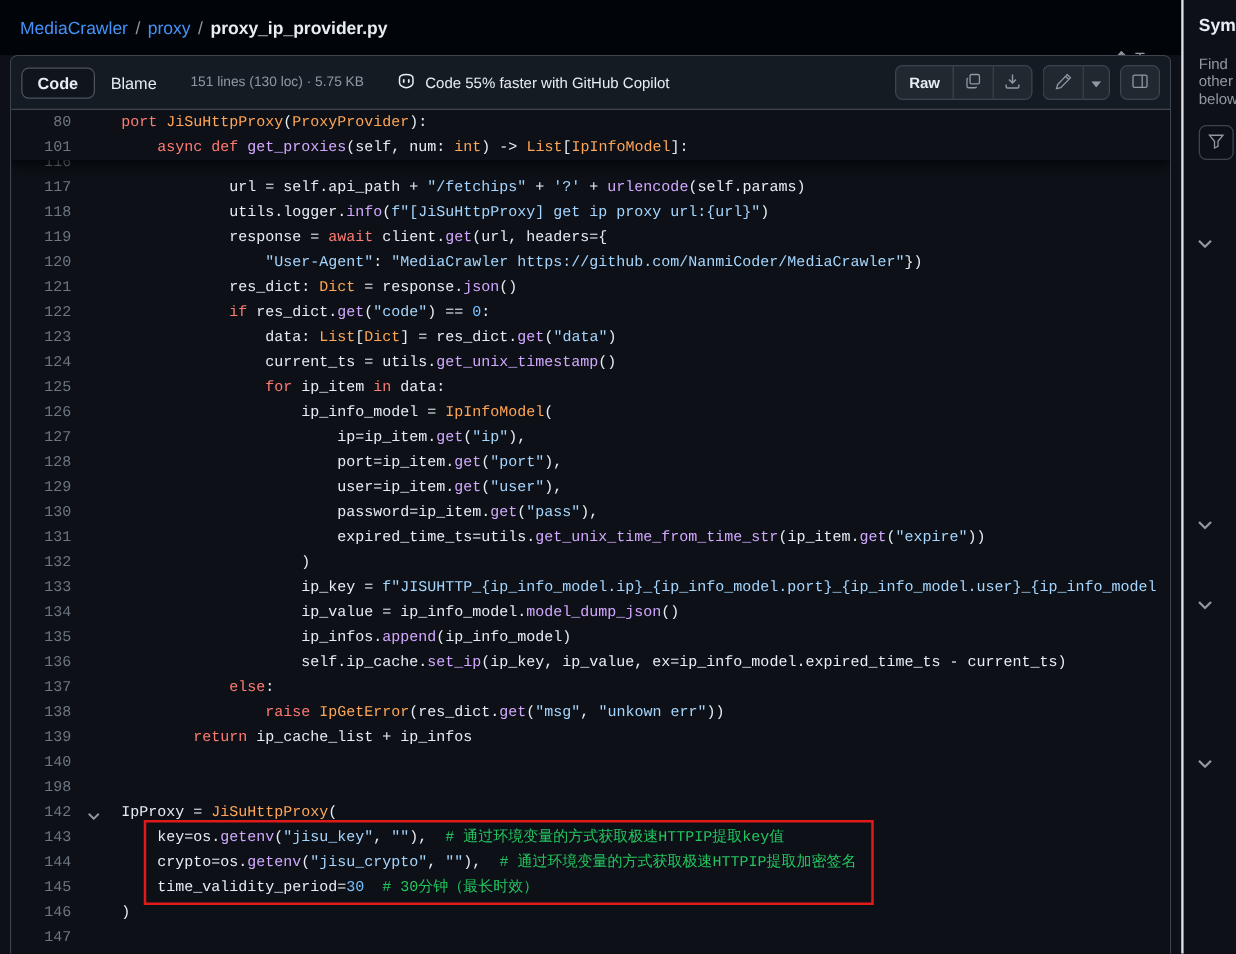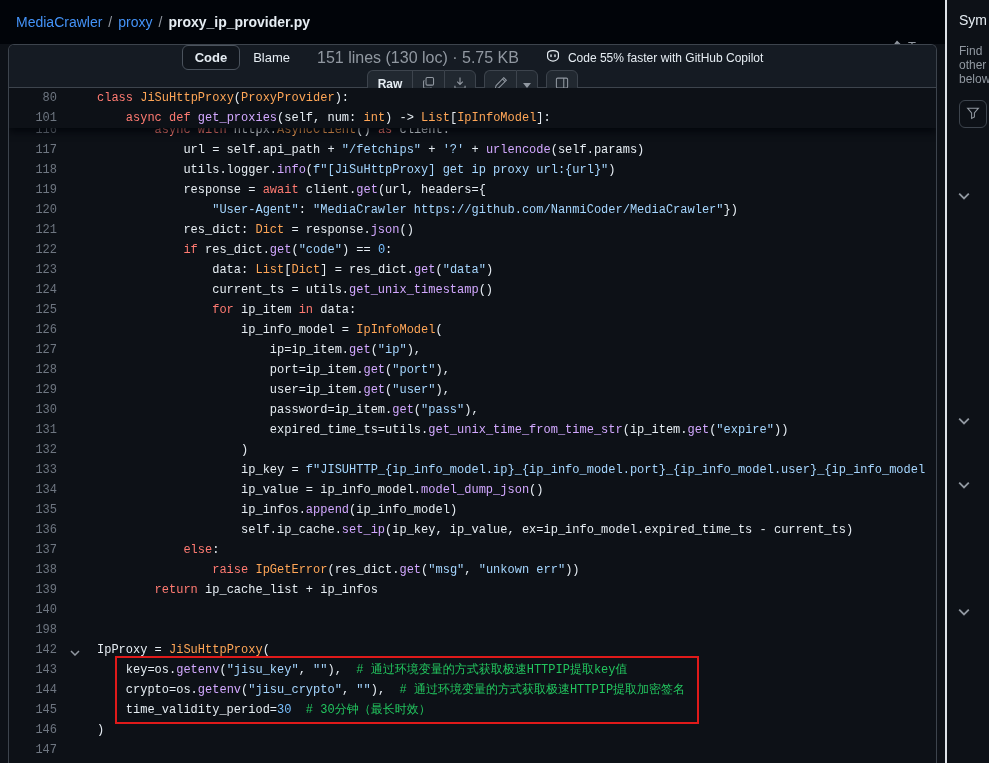--- a/index.html
+++ b/index.html
@@ -35,31 +35,30 @@
     border: 1px solid #3d444d; border-bottom: none;
     border-radius: 6px 6px 0 0;
     display: flex; flex-direction: column; overflow: hidden;
     background: #0d1117;
   }
   .toolbar {
     height: 43px; flex-shrink: 0;
     background: #151b23; border-bottom: 1px solid #3d444d;
     display: flex; align-items: center; justify-content: space-between;
     padding: 0 8px;
-    flex-direction: column;
   }
   .tb-left { display: flex; align-items: center; }
   .seg { display: flex; align-items: center; }
   .seg-btn {
     font-family: inherit; font-size: 13px; color: #e6edf3;
     background: transparent; border: 1px solid transparent;
     padding: 4px 12px; border-radius: 6px; cursor: pointer;
   }
   .seg-btn.active { background: #10151c; border-color: #4b535d; font-weight: 600; }
-  .meta { color: #9198a1; font-size: 16px; margin-left: 14px; }
+  .meta { color: #9198a1; font-size: 11px; margin-left: 14px; }
   .copilot { display: flex; align-items: center; gap: 7px; margin-left: 26px; font-size: 12px; color: #e6edf3; cursor: pointer; }
   .tb-right { display: flex; align-items: center; gap: 8px; }
   .btn-group { display: flex; }
   .tb-btn {
     height: 28px; background: #212830; border: 1px solid #3d444d;
     color: #e6edf3; font-size: 12px; font-weight: 600; font-family: inherit;
     display: flex; align-items: center; justify-content: center;
     padding: 0 10px; cursor: pointer; text-align: center;
   }
   .btn-group .tb-btn { border-radius: 0; border-right-width: 0; }
@@ -97,21 +96,21 @@
     position: absolute; left: 106px; width: 584px;
     border: 2px solid #e01a1a; z-index: 2; pointer-events: none;
   }
 
   
   .divider { width: 2px; background: #dfe3e8; flex-shrink: 0; cursor: col-resize; }
   .sidebar {
     flex: 1; background: #0d1117; position: relative;
     padding: 12px 0 0 12px; overflow: hidden;
   }
-  .sb-title { font-size: 14px; font-weight: 400; color: #e6edf3; white-space: nowrap; }
+  .sb-title { font-size: 14px; font-weight: 700; color: #e6edf3; white-space: nowrap; }
   .sb-desc { margin-top: 16px; font-size: 12px; color: #9198a1; line-height: 14px; white-space: nowrap; }
   .filter-btn {
     margin-top: 14px; width: 28px; height: 28px;
     background: transparent; border: 1px solid #3d444d; border-radius: 6px;
     display: flex; align-items: center; justify-content: center; cursor: pointer;
   }
   .sb-chev { position: absolute; left: 11px; color: #9198a1; cursor: pointer; }
 </style>
 </head>
 <body>
@@ -185,21 +184,20 @@
               </svg></span>
           </button>
       </div>
     </div>
 
     <div class="code-area">
       <div class="lines" id="code-lines">
           <div class="code-row">
             <div class="ln">116</div>
             <div class="gutter"></div>
-            <div class="code-text"><span class="tk-p">        </span><span class="tk-k">async</span><span class="tk-p"> </span><span class="tk-k">with</span><span class="tk-p"> httpx.</span><span class="tk-e">AsyncClient</span><span class="tk-p">() </span><span class="tk-k">as</span><span class="tk-p"> client:</span></div>
           </div>
           <div class="code-row">
             <div class="ln">117</div>
             <div class="gutter"></div>
             <div class="code-text"><span class="tk-p">            url = self.api_path + </span><span class="tk-s">"/fetchips"</span><span class="tk-p"> + </span><span class="tk-s">'?'</span><span class="tk-p"> + </span><span class="tk-f">urlencode</span><span class="tk-p">(self.params)</span></div>
           </div>
           <div class="code-row">
             <div class="ln">118</div>
             <div class="gutter"></div>
             <div class="code-text"><span class="tk-p">            utils.logger.</span><span class="tk-f">info</span><span class="tk-p">(</span><span class="tk-s">f"[JiSuHttpProxy] get ip proxy url:{url}"</span><span class="tk-p">)</span></div>
@@ -352,21 +350,21 @@
             <div class="ln">147</div>
             <div class="gutter"></div>
             <div class="code-text"></div>
           </div>
         </div>
       <div class="hl-box" id="hl-box" style="top: 568px; height: 68px; border-color: rgb(224, 26, 26);"></div>
       <div class="sticky" id="sticky-lines">
           <div class="code-row">
             <div class="ln">80</div>
             <div class="gutter"></div>
-            <div class="code-text"><span class="tk-k">class</span><span class="tk-p"> </span><span class="tk-e">JiSuHttpProxy</span><span class="tk-p">(</span><span class="tk-e">ProxyProvider</span><span class="tk-p">):</span></div>
+            <div class="code-text"><span class="tk-k">port</span><span class="tk-p"> </span><span class="tk-e">JiSuHttpProxy</span><span class="tk-p">(</span><span class="tk-e">ProxyProvider</span><span class="tk-p">):</span></div>
           </div>
           <div class="code-row">
             <div class="ln">101</div>
             <div class="gutter"></div>
             <div class="code-text"><span class="tk-p">    </span><span class="tk-k">async</span><span class="tk-p"> </span><span class="tk-k">def</span><span class="tk-p"> </span><span class="tk-f">get_proxies</span><span class="tk-p">(self, num: </span><span class="tk-e">int</span><span class="tk-p">) -&gt; </span><span class="tk-e">List</span><span class="tk-p">[</span><span class="tk-e">IpInfoModel</span><span class="tk-p">]:</span></div>
           </div>
         </div>
     </div>
   </div>
 

